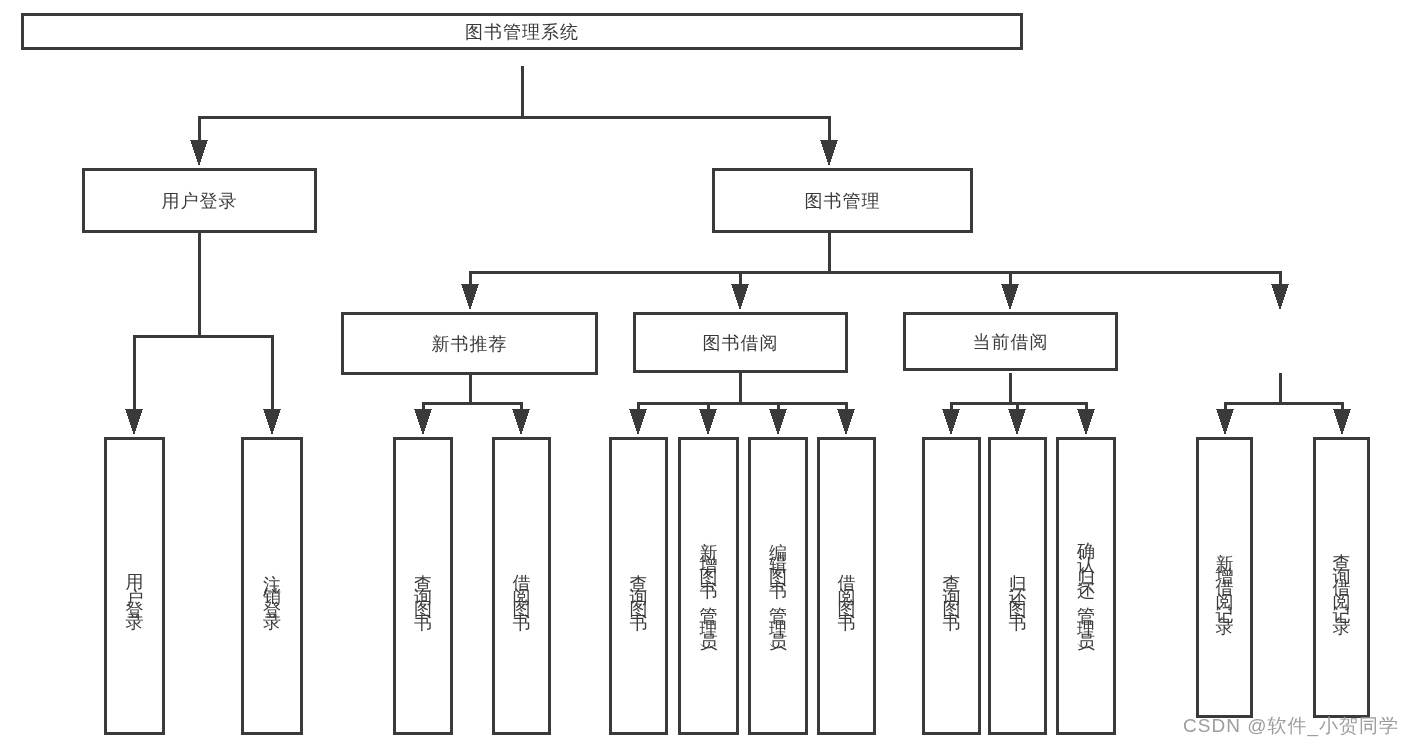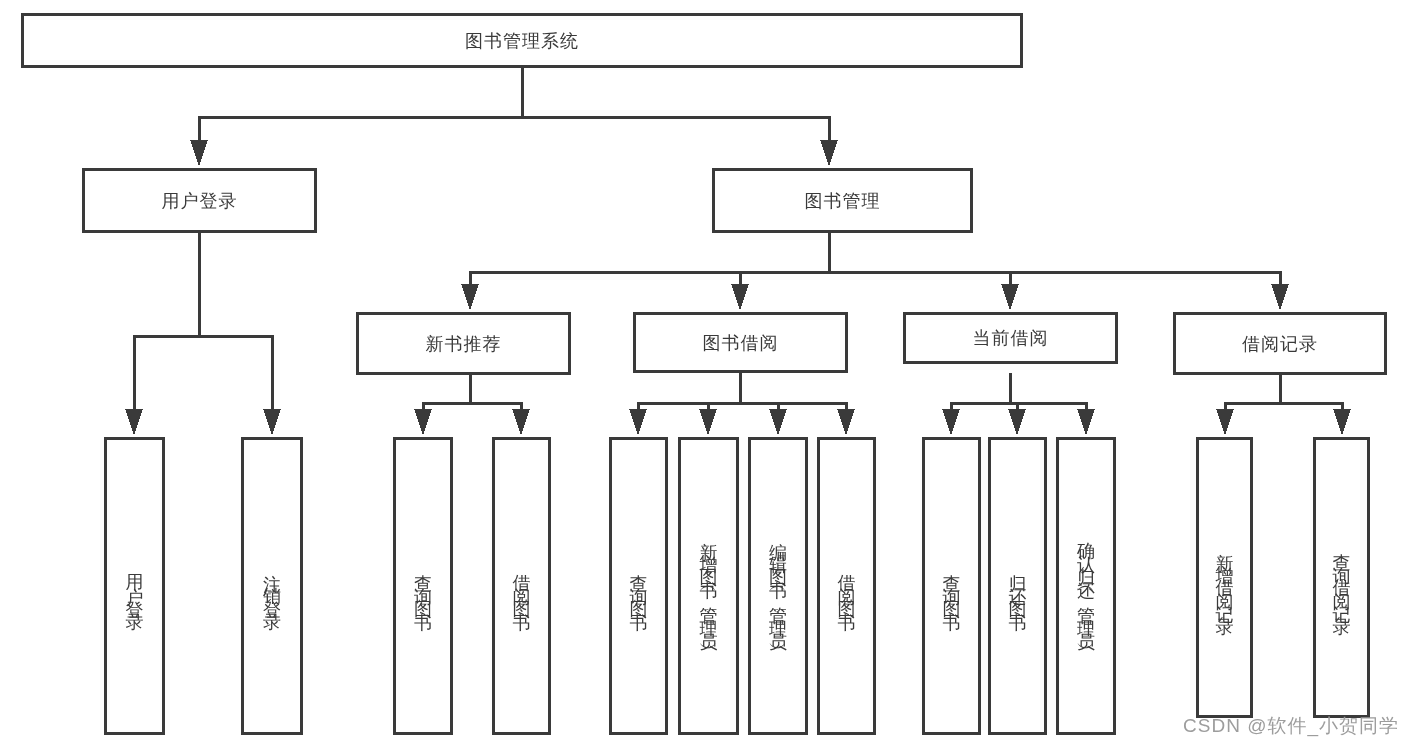--- a/index.html
+++ b/index.html
@@ -96,42 +96,39 @@
     <g>
       <line x1="1280" y1="373" x2="1280" y2="404.5"></line>
       <line x1="1223.5" y1="403" x2="1343.5" y2="403"></line>
       <line x1="1225" y1="403" x2="1225" y2="411"></line>
       <polygon points="1216,409 1234,409 1225,435" stroke="none"></polygon>
       <line x1="1342" y1="403" x2="1342" y2="411"></line>
       <polygon points="1333,409 1351,409 1342,435" stroke="none"></polygon>
     </g>
   </svg>
 
-  <div class="node" style="left:21px;top:13px;width:1002px;height:55px">
+  <div class="node" style="left:21px;top:13px;width:1002px;height:37px">
     <span class="hlabel">图书管理系统</span>
   </div>
 
   <div class="node" style="left:82px;top:168px;width:235px;height:65px">
     <span class="hlabel">用户登录</span>
   </div>
   <div class="node" style="left:712px;top:168px;width:261px;height:65px">
     <span class="hlabel">图书管理</span>
   </div>
 
-  <div class="node" style="left:356px;top:312px;width:215px;height:63px">
+  <div class="node" style="left:341px;top:312px;width:257px;height:63px">
     <span class="hlabel">新书推荐</span>
   </div>
   <div class="node" style="left:633px;top:312px;width:215px;height:61px">
     <span class="hlabel">图书借阅</span>
   </div>
-  <div class="node" style="left:903px;top:312px;width:215px;height:52px">
+  <div class="node" style="left:903px;top:312px;width:215px;height:59px">
     <span class="hlabel">当前借阅</span>
-  </div>
-  <div class="node" style="left:1173px;top:312px;width:214px;height:63px">
-    <span class="hlabel">借阅记录</span>
   </div>
 
   <div class="node" style="left:104px;top:437px;width:61px;height:298px">
     <span class="vlabel">用户登录</span>
   </div>
   <div class="node" style="left:241px;top:437px;width:62px;height:298px">
     <span class="vlabel">注销登录</span>
   </div>
 
   <div class="node" style="left:393px;top:437px;width:60px;height:298px">

